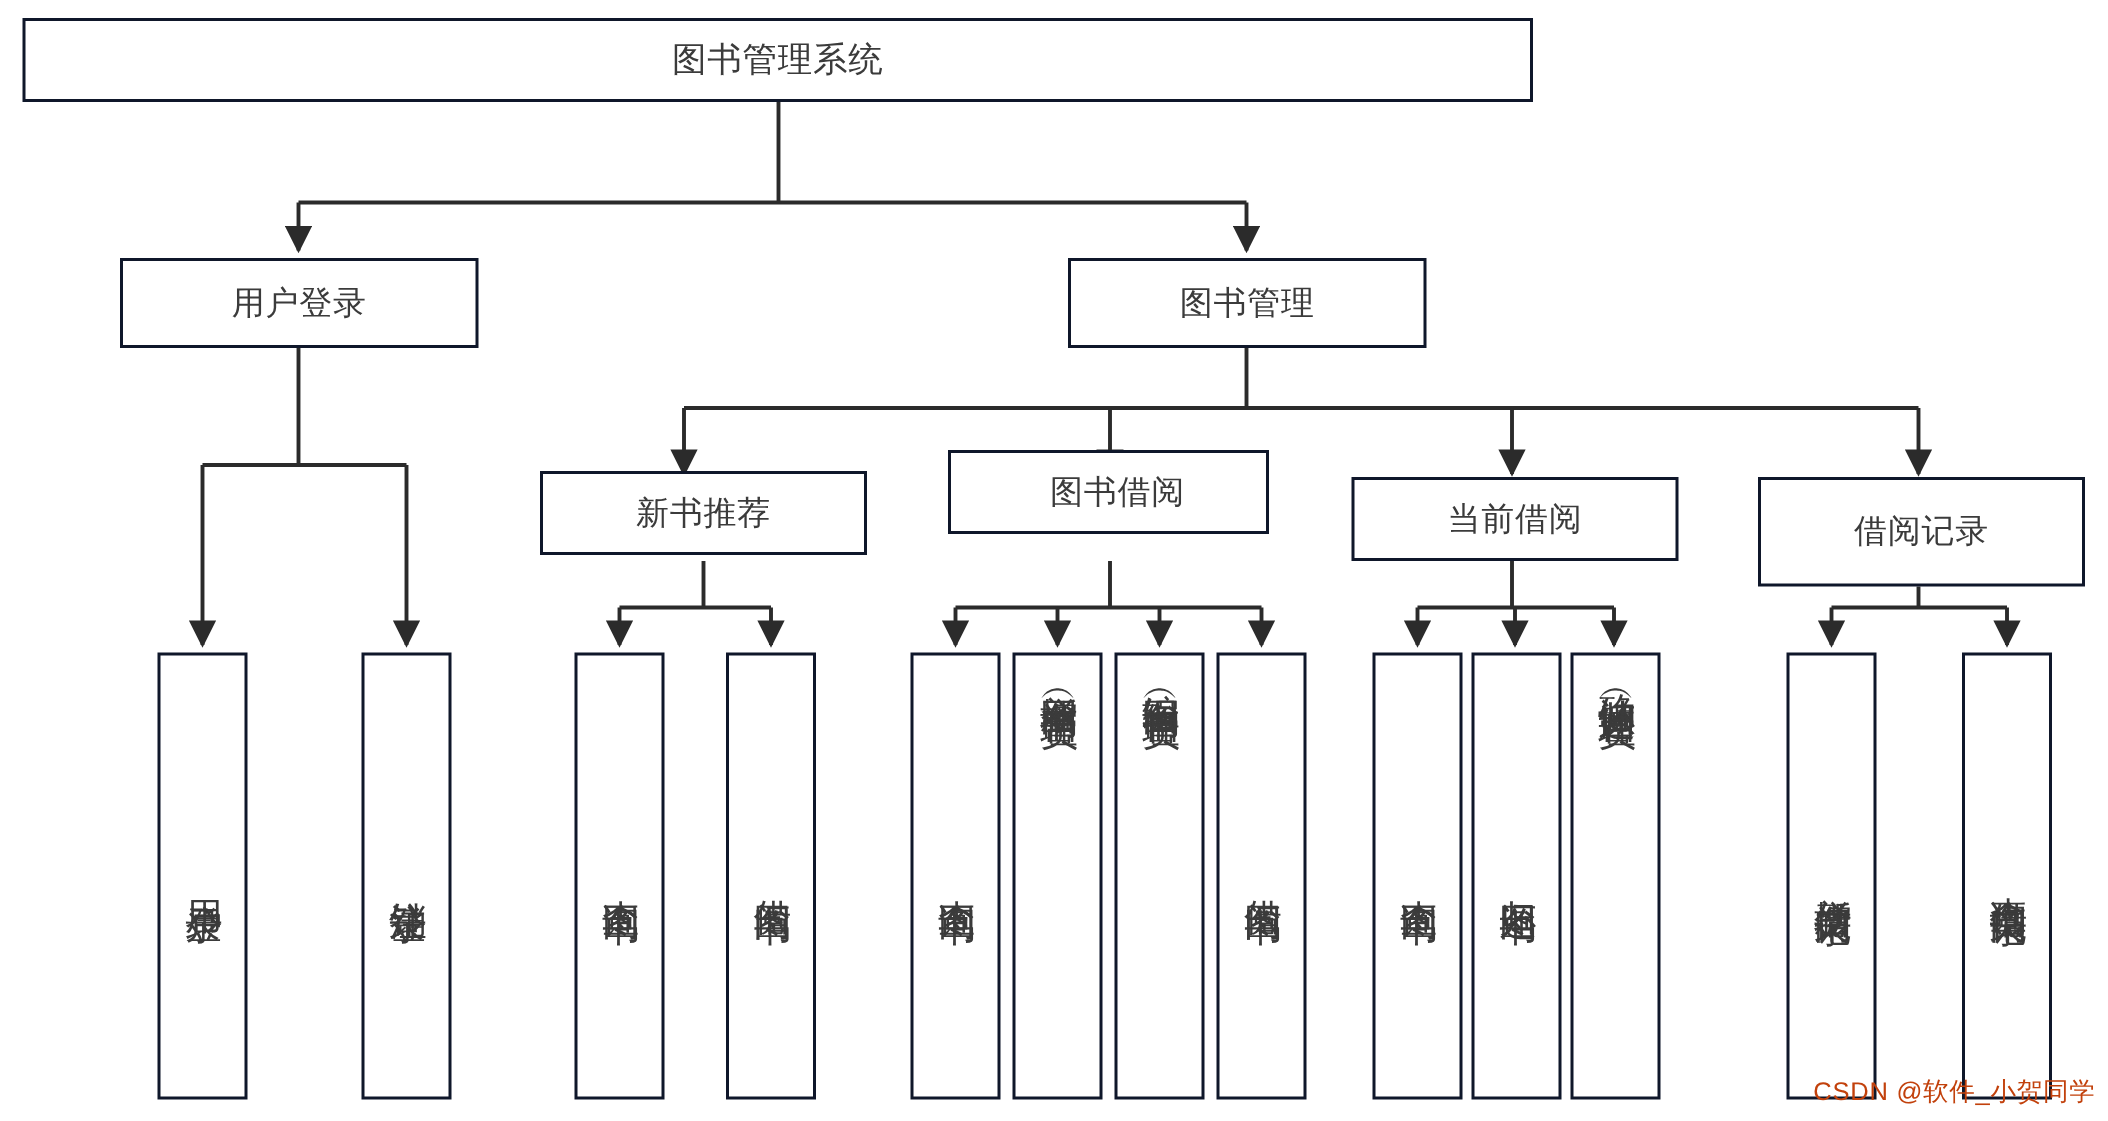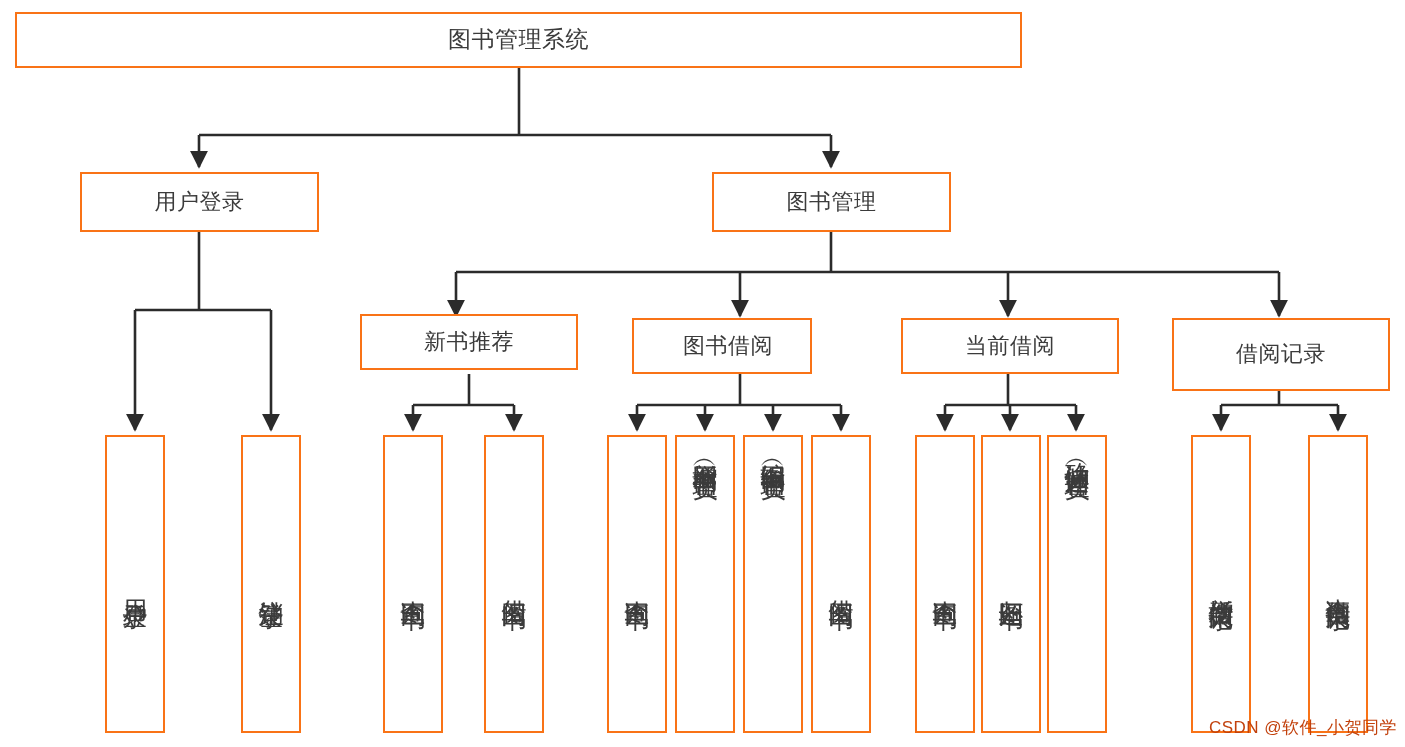--- a/index.html
+++ b/index.html
@@ -21,21 +21,21 @@
     position: absolute;
     left: 0;
     top: 0;
     width: 1405px;
     height: 747px;
     pointer-events: none;
   }
   .node {
     position: absolute;
     box-sizing: border-box;
-    border: 2px solid #f97316;
+    border: 2px solid #0f172a;
     background: #ffffff;
     display: flex;
     align-items: center;
     justify-content: center;
     color: #3b3b3b;
   }
   .node .cap {
     display: block;
     text-align: center;
     line-height: 1.02;
@@ -143,21 +143,21 @@
   <div class="node h" style="left:80px; top:172px; width:239px; height:60px;">
     <span class="cap">用户登录</span>
   </div>
   <div class="node h" style="left:712px; top:172px; width:239px; height:60px;align-items:center;">
     <span class="cap">图书管理</span>
   </div>
 
   <div class="node h" style="left:360px; top:314px; width:218px; height:56px;">
     <span class="cap">新书推荐</span>
   </div>
-  <div class="node h" style="left:632px; top:318px; width:180px; height:56px;padding-left:12px;">
+  <div class="node h" style="left:632px; top:300px; width:214px; height:56px;padding-left:12px;">
     <span class="cap">图书借阅</span>
   </div>
   <div class="node h" style="left:901px; top:318px; width:218px; height:56px;">
     <span class="cap">当前借阅</span>
   </div>
   <div class="node h" style="left:1172px; top:318px; width:218px; height:73px;">
     <span class="cap">借阅记录</span>
   </div>
 
   <div class="node v mid" style="left:105px; top:435px; width:60px; height:298px;">

